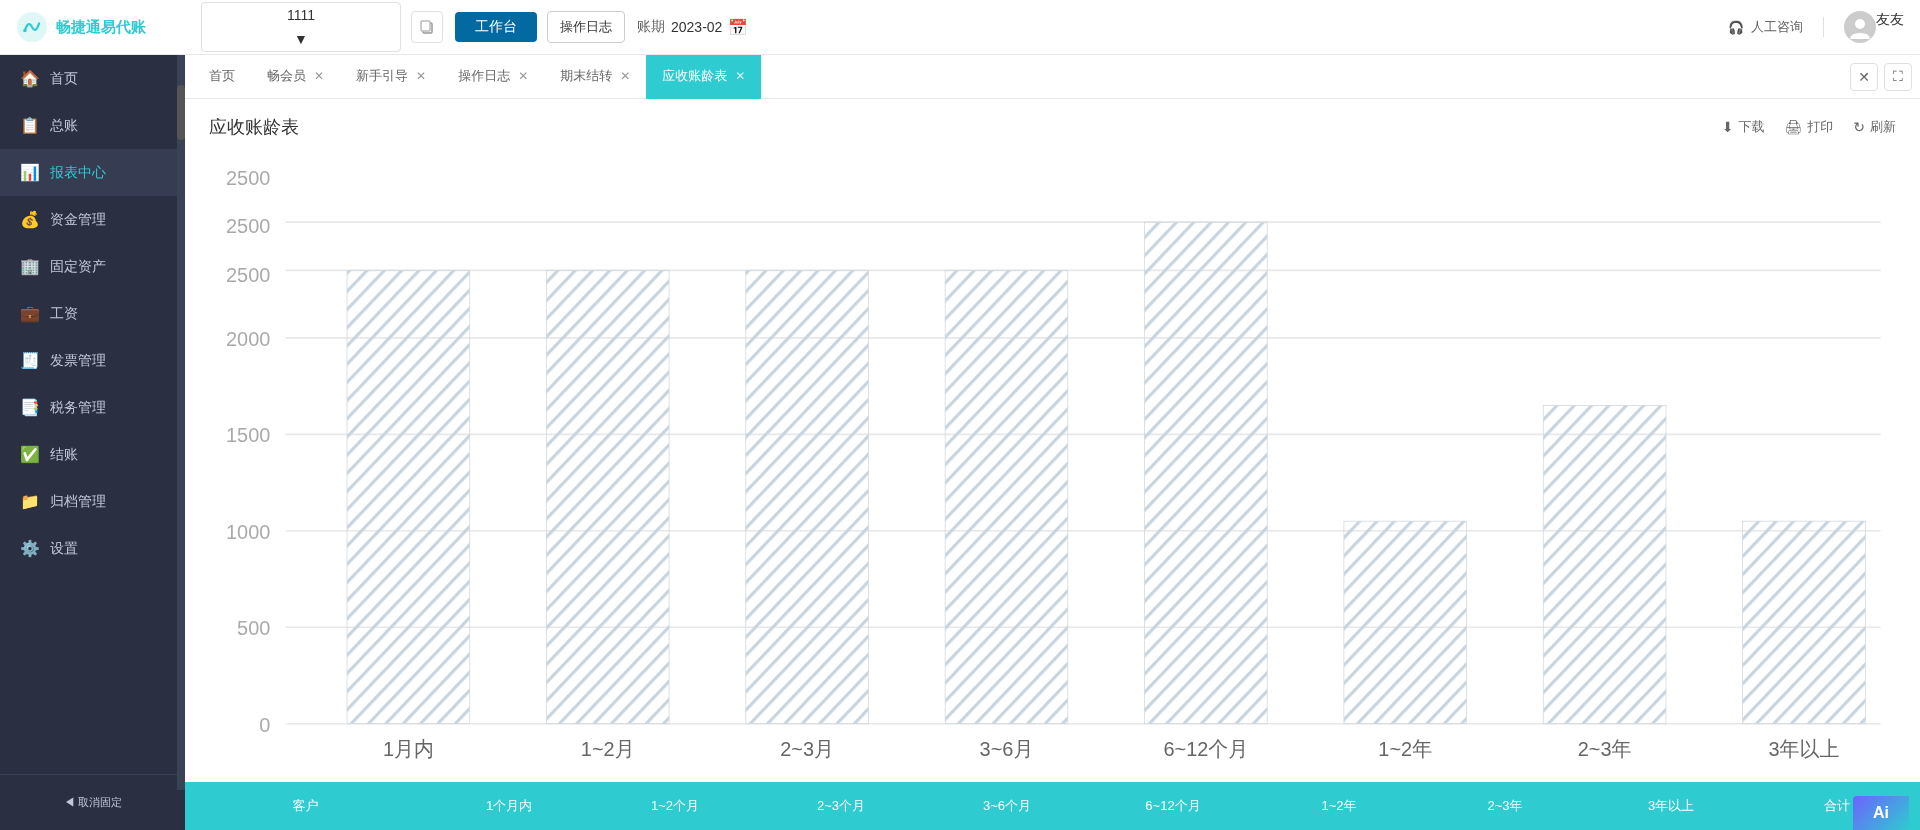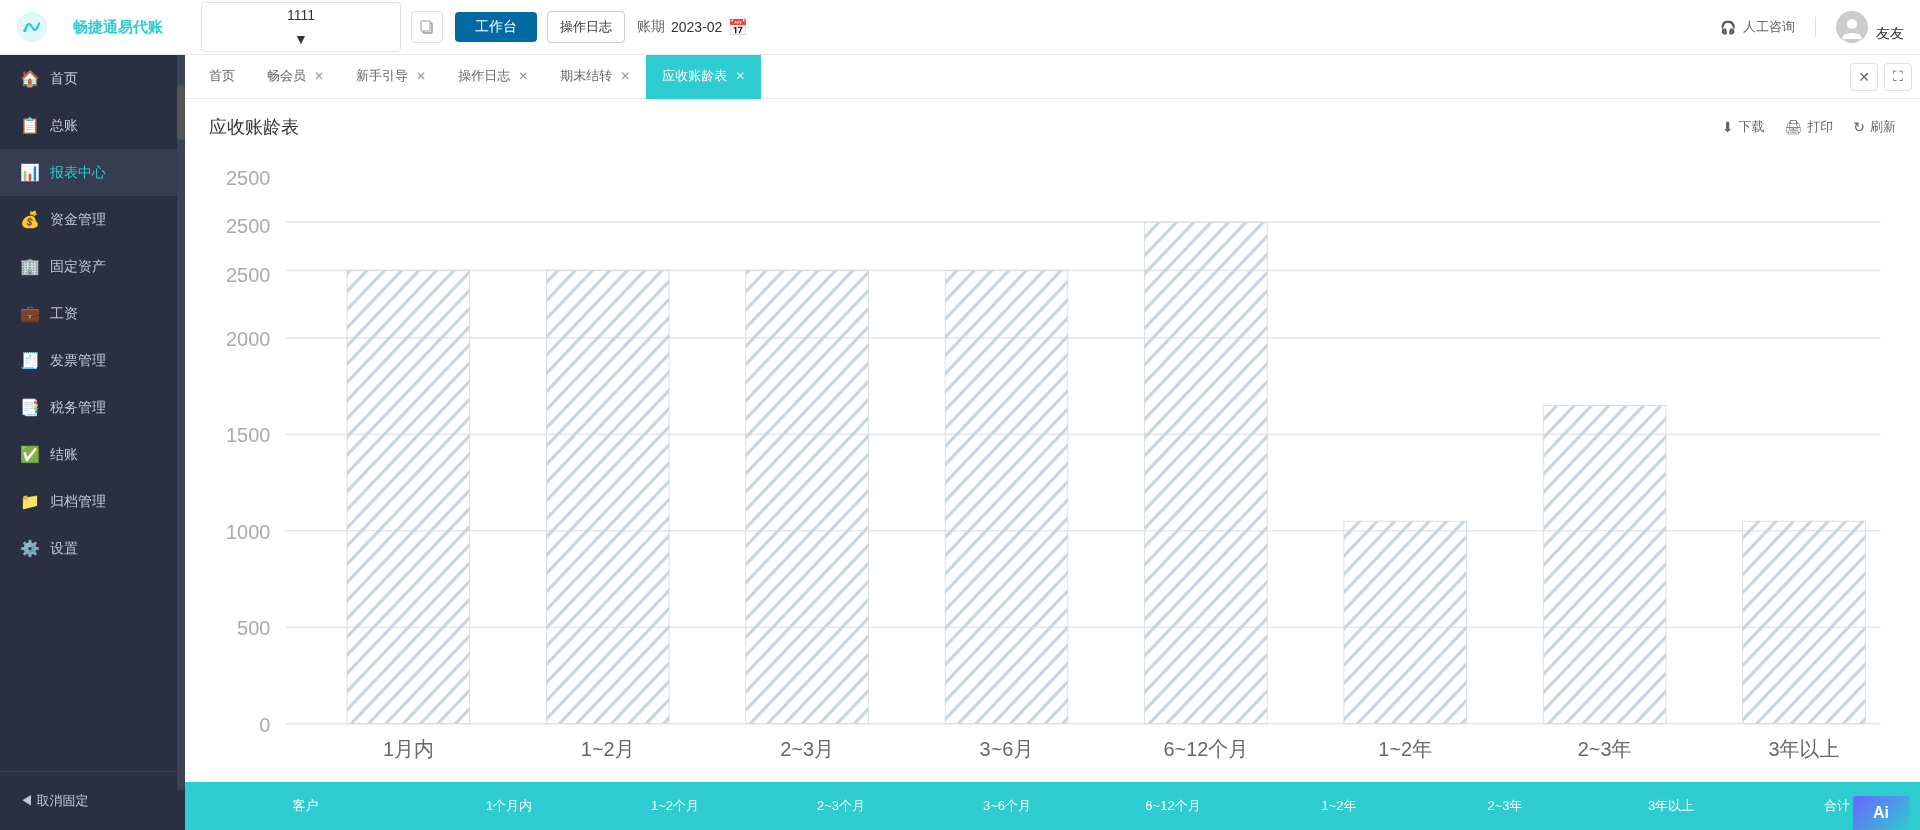--- a/index.html
+++ b/index.html
@@ -24,21 +24,20 @@
       flex-shrink: 0;
     }
     .logo-icon {
       width: 32px;
       height: 32px;
     }
     .logo-text {
       color: #2ecbd0;
       font-size: 15px;
       font-weight: bold;
-      margin-left: 17px;
     }
     .company-selector {
       display: flex;
       align-items: center;
       gap: 8px;
       border: 1px solid #e0e0e0;
       border-radius: 4px;
       padding: 4px 12px;
       min-width: 200px;
       cursor: pointer;
@@ -97,22 +96,22 @@
     .service-btn {
       display: flex;
       align-items: center;
       gap: 6px;
       color: #666;
       cursor: pointer;
       font-size: 13px;
     }
     .user-area {
       display: flex;
-      align-items: flex-end;
-      gap: 8px;
+      align-items: flex-start;
+      gap: 0;
       cursor: pointer;
     }
     .avatar {
       width: 32px; height: 32px;
       border-radius: 50%;
       background: #ccc;
       display: flex; align-items: center; justify-content: center;
       overflow: hidden;
     }
     .avatar svg { width: 28px; height: 28px; }
@@ -157,21 +156,22 @@
       padding: 10px 0;
       border-top: 1px solid #3a4255;
     }
     .unpin-btn {
       display: flex;
       align-items: center;
       gap: 8px;
       padding: 10px 20px;
       color: #c0c8d8;
       cursor: pointer;
-      font-size: 13px;
+      font-size: 11px;
+      margin-left: 44px;
     }
 
     
     .content-area {
       flex: 1;
       display: flex;
       flex-direction: column;
       overflow: hidden;
       background: #f5f6fa;
     }

